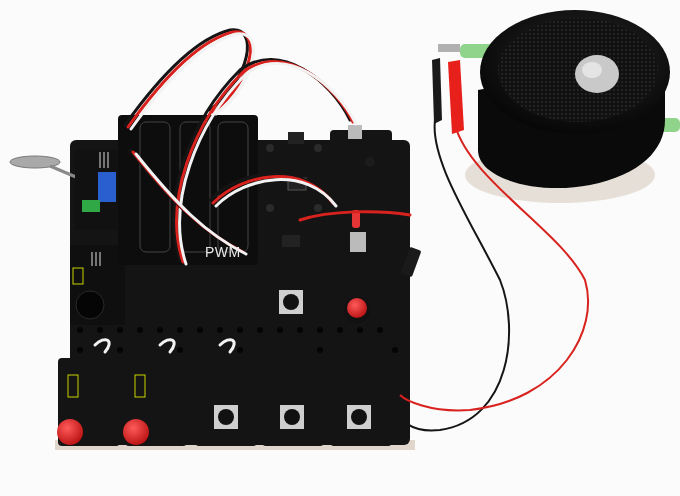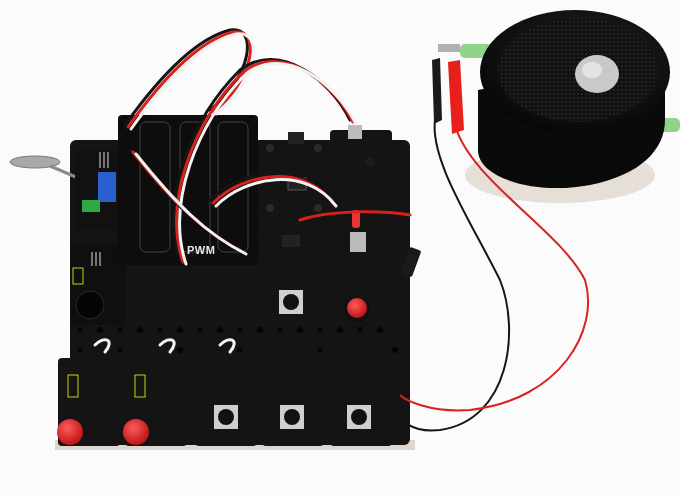--- a/index.html
+++ b/index.html
@@ -1,19 +1,19 @@
 <!DOCTYPE html>
 <html><head>
 <meta charset="utf-8">
 <style>
   html,body{margin:0;padding:0;}
   body{width:680px;height:496px;overflow:hidden;background:#fbfbfb;font-family:"Liberation Sans",sans-serif;}
   .scene{position:relative;width:680px;height:496px;background:#fbfbfb;}
   .layer{position:absolute;left:0;top:0;width:680px;height:496px;}
-  .label-pwm{position:absolute;left:187px;top:244px;font-size:11px;font-weight:bold;color:#e8e8e8;letter-spacing:0.5px;font-family:"Liberation Sans",sans-serif;}
+  .label-pwm{position:absolute;left:205px;top:244px;font-size:14px;font-weight:normal;color:#e8e8e8;letter-spacing:0.5px;font-family:"Liberation Sans",sans-serif;}
 </style>
 </head>
 <body>
 
 <div class="scene">
 <svg class="layer" viewBox="0 0 680 496" xmlns="http://www.w3.org/2000/svg">
   <defs>
     <radialGradient id="spk" cx="0.55" cy="0.4" r="0.6">
       <stop offset="0" stop-color="#2a2a2a"></stop>
       <stop offset="1" stop-color="#070707"></stop>

